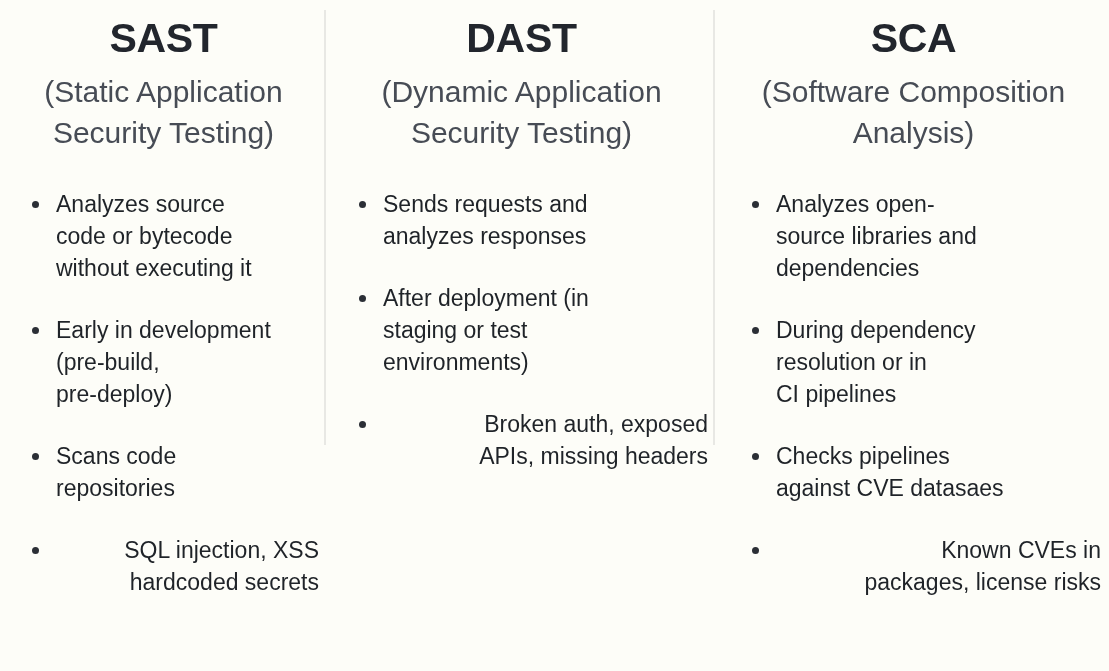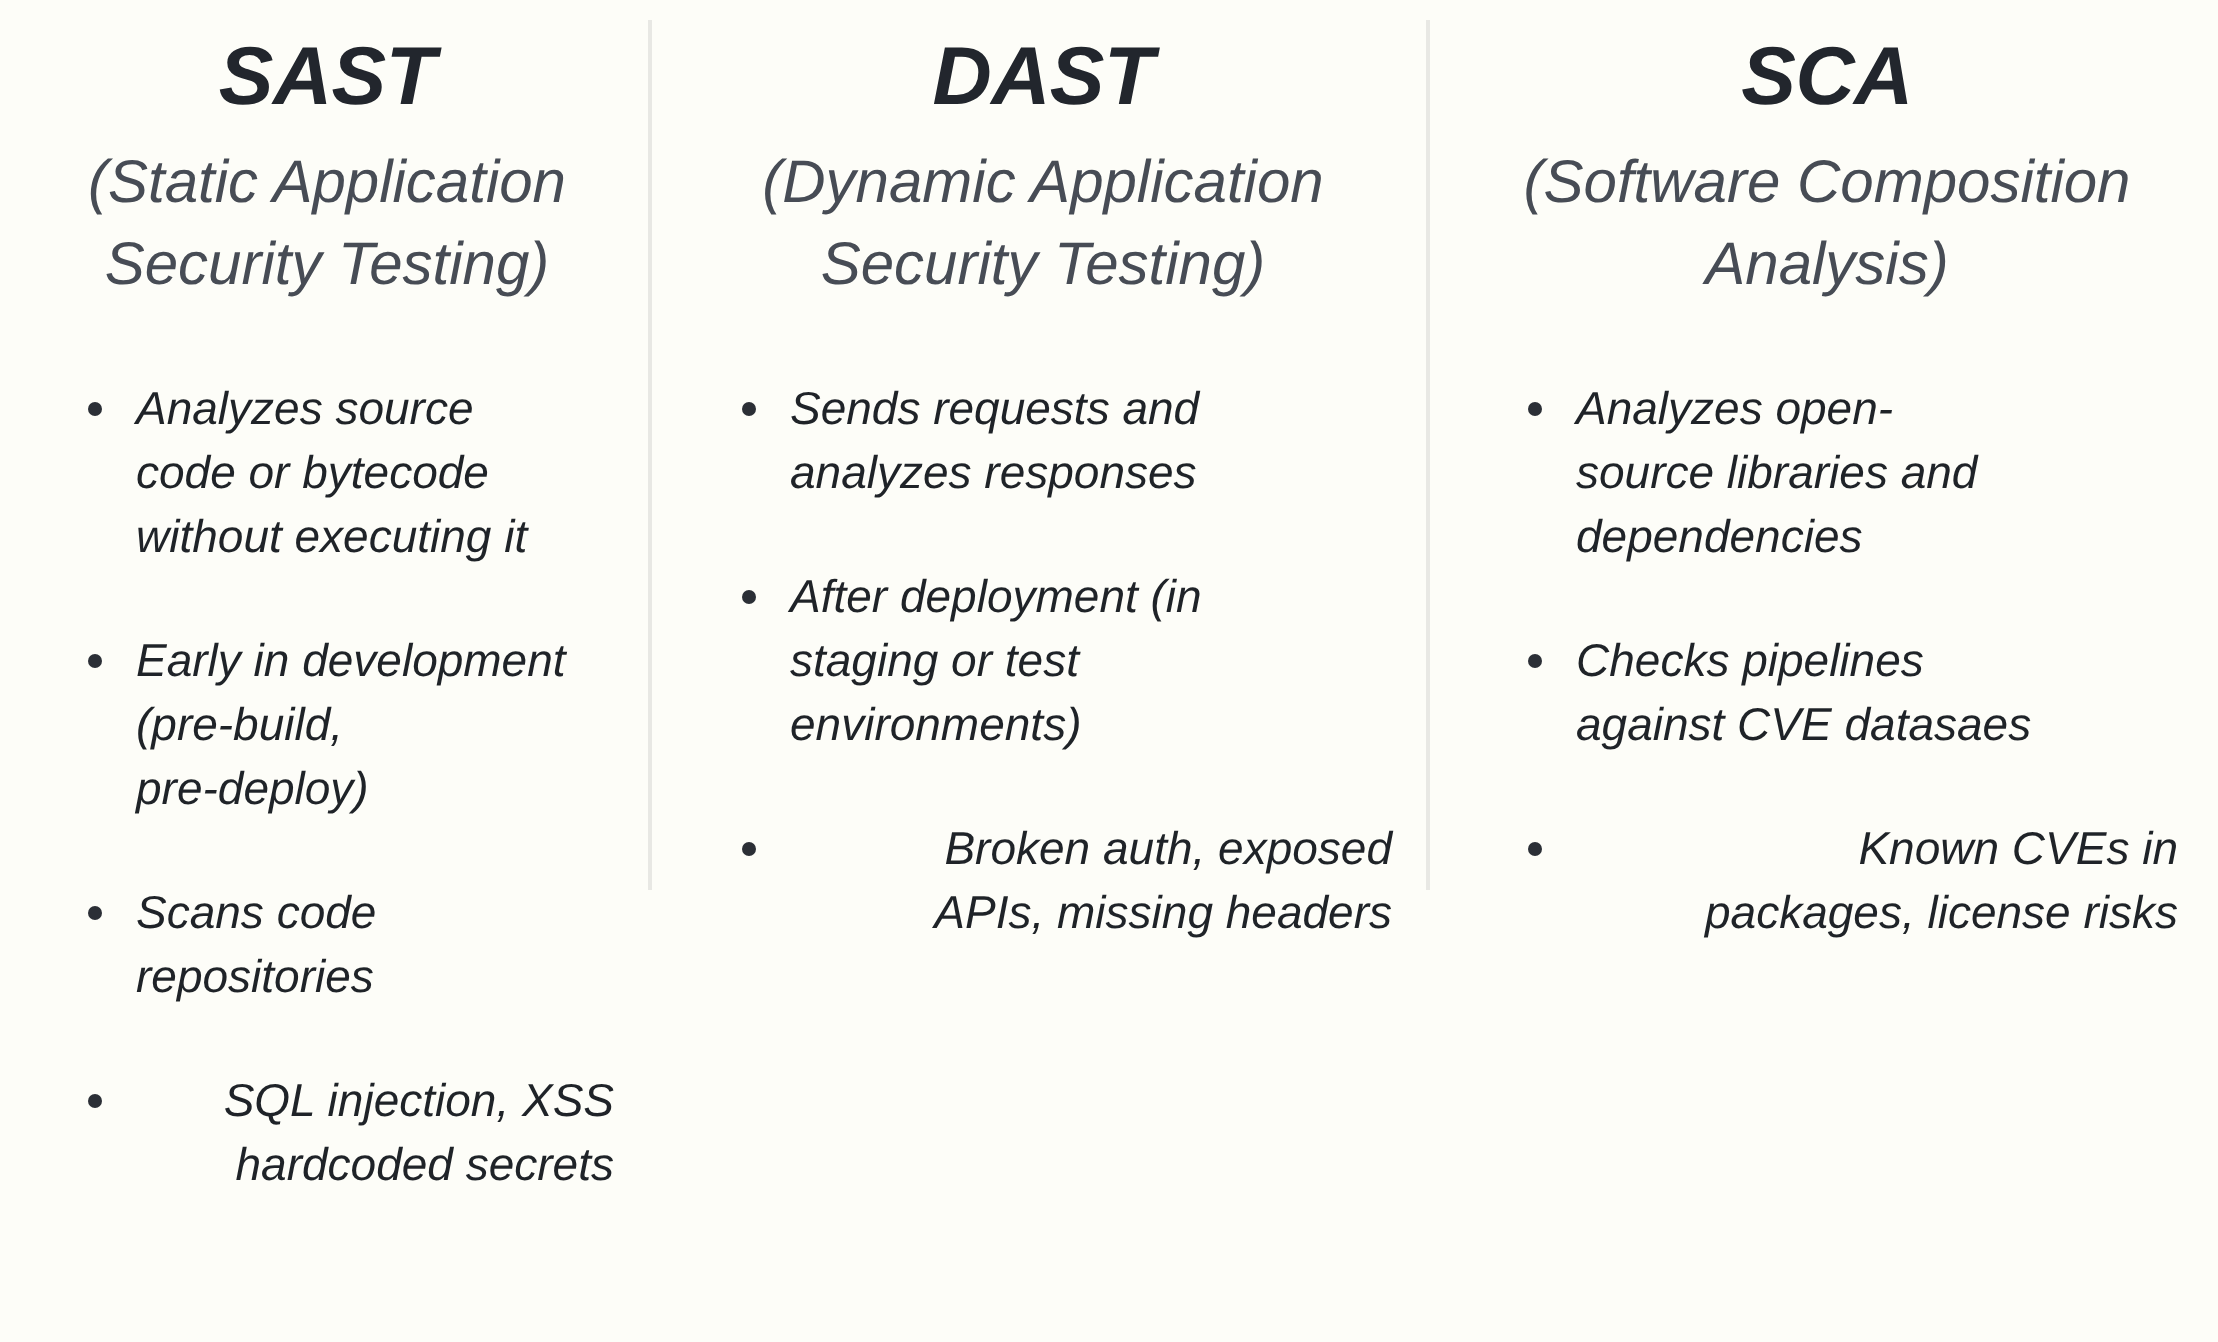--- a/index.html
+++ b/index.html
@@ -16,21 +16,20 @@
   }
 
   .board {
     position: relative;
     width: 1109px;
     height: 486px;
     box-sizing: border-box;
     display: flex;
     flex-direction: row;
     align-items: flex-start;
-    font-style: italic;
   }
 
   
   .divider {
     position: absolute;
     top: 10px;
     bottom: 41px;
     width: 2px;
     background: #e8e8e4;
   }
@@ -76,21 +75,21 @@
     font-weight: normal;
     color: #474c55;
     line-height: 1.37;
     margin: 0;
     white-space: pre-line;
   }
 
   
   .bullet-list {
     list-style: none;
-    margin: 12px;
+    margin: 0;
     padding: 0;
   }
   .col-sast .bullet-list { margin-top: 36px; padding-left: 18px; }
   .col-dast .bullet-list { margin-top: 36px; padding-left: 18px; }
   .col-sca  .bullet-list { margin-top: 36px; padding-left: 20px; }
 
   .bullet-item {
     position: relative;
     padding-left: 30px;
     margin-bottom: 30px;
@@ -160,20 +159,23 @@
   <div class="column col-sca">
     <div class="col-head">
       <div class="col-title">SCA</div>
       <div class="col-subtitle">(Software Composition
 Analysis)</div>
     </div>
     <ul class="bullet-list">
       <li class="bullet-item">Analyzes open-
 source libraries and
 dependencies</li>
+      <li class="bullet-item">During dependency
+resolution or in
+CI pipelines</li>
       <li class="bullet-item">Checks pipelines
 against CVE datasaes</li>
       <li class="bullet-item">Known CVEs in
 packages, license risks</li>
     </ul>
   </div>
 
 </div>
 
 </body></html>

